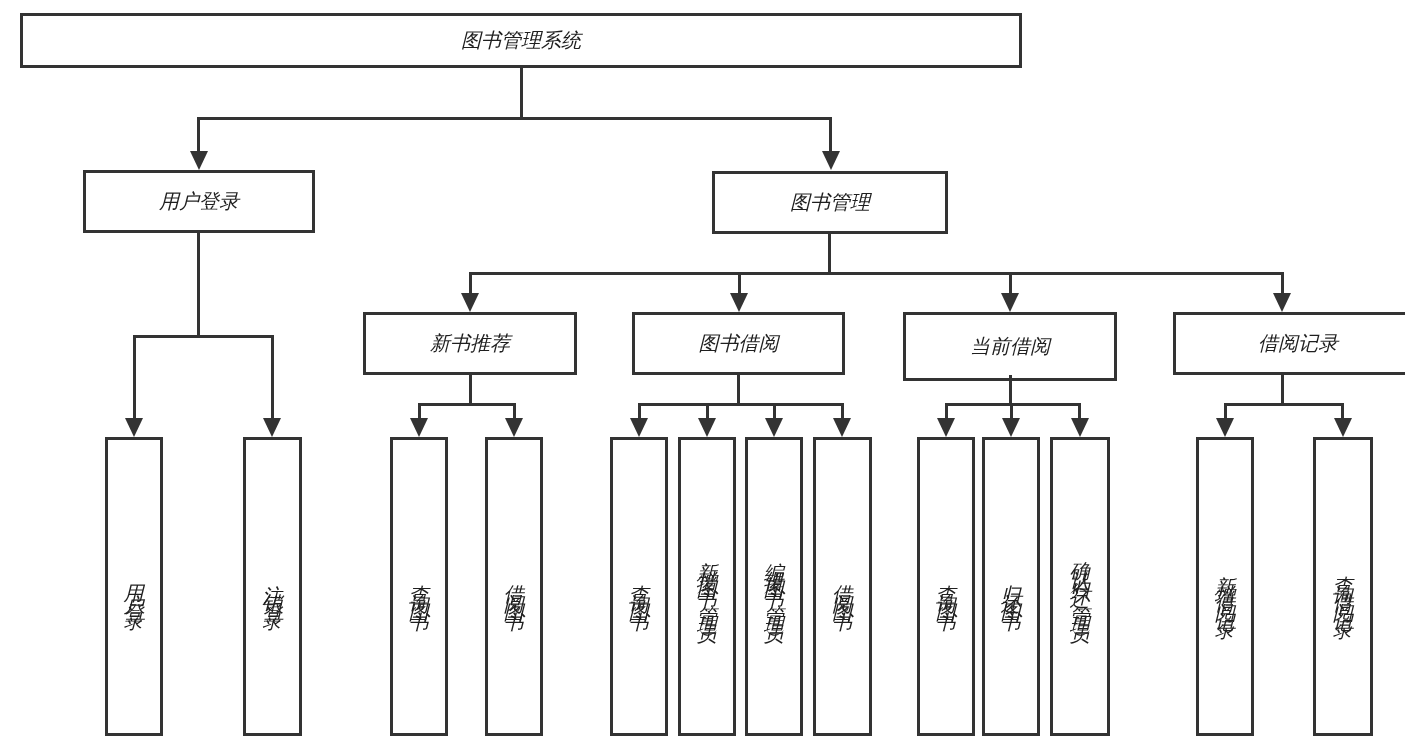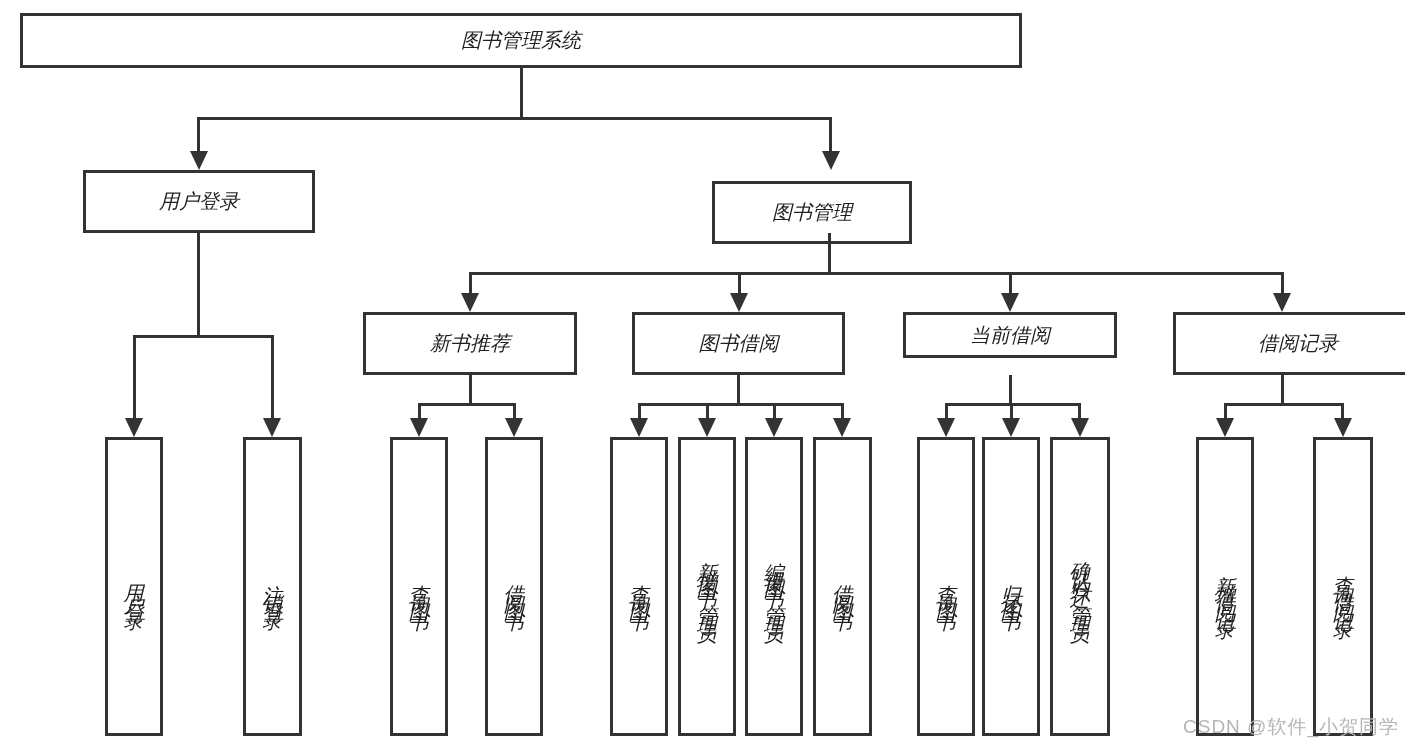--- a/index.html
+++ b/index.html
@@ -65,21 +65,21 @@
   <div class="box" style="left:20px;top:13px;width:1002px;height:55px;">图书管理系统</div>
 
   <div class="vl" style="left:520px;top:68px;height:49px;"></div>
   <div class="hl" style="left:197px;top:117px;width:634px;"></div>
   <div class="vl" style="left:197px;top:117px;height:34px;"></div>
   <div class="ar" style="left:190px;top:151px;"></div>
   <div class="vl" style="left:829px;top:117px;height:34px;"></div>
   <div class="ar" style="left:822px;top:151px;"></div>
 
   <div class="box" style="left:83px;top:170px;width:232px;height:63px;">用户登录</div>
-  <div class="box" style="left:712px;top:181px;width:200px;height:63px;">图书管理</div>
+  <div class="box" style="left:712px;top:171px;width:236px;height:63px;">图书管理</div>
 
   <div class="vl" style="left:197px;top:233px;height:102px;"></div>
   <div class="hl" style="left:133px;top:335px;width:141px;"></div>
   <div class="vl" style="left:133px;top:335px;height:83px;"></div>
   <div class="ar" style="left:125px;top:418px;"></div>
   <div class="vl" style="left:271px;top:335px;height:83px;"></div>
   <div class="ar" style="left:263px;top:418px;"></div>
 
   <div class="vl" style="left:828px;top:233px;height:39px;"></div>
   <div class="hl" style="left:469px;top:272px;width:815px;"></div>
@@ -87,21 +87,21 @@
   <div class="ar" style="left:461px;top:293px;"></div>
   <div class="vl" style="left:738px;top:272px;height:22px;"></div>
   <div class="ar" style="left:730px;top:293px;"></div>
   <div class="vl" style="left:1009px;top:272px;height:22px;"></div>
   <div class="ar" style="left:1001px;top:293px;"></div>
   <div class="vl" style="left:1281px;top:272px;height:22px;"></div>
   <div class="ar" style="left:1273px;top:293px;"></div>
 
   <div class="box" style="left:632px;top:312px;width:213px;height:63px;">图书借阅</div>
   <div class="box" style="left:363px;top:312px;width:214px;height:63px;">新书推荐</div>
-  <div class="box" style="left:903px;top:312px;width:214px;height:46px;">当前借阅</div>
+  <div class="box" style="left:903px;top:312px;width:214px;height:69px;">当前借阅</div>
   <div class="box" style="left:1173px;top:312px;width:250px;height:63px;">借阅记录</div>
 
   <div class="vl" style="left:469px;top:375px;height:28px;"></div>
   <div class="hl" style="left:418px;top:403px;width:98px;"></div>
   <div class="vl" style="left:418px;top:403px;height:16px;"></div>
   <div class="ar" style="left:410px;top:418px;"></div>
   <div class="vl" style="left:513px;top:403px;height:16px;"></div>
   <div class="ar" style="left:505px;top:418px;"></div>
 
   <div class="vl" style="left:737px;top:375px;height:28px;"></div>
@@ -168,15 +168,14 @@
     <span class="vt">确认归还（管理员）</span>
   </div>
 
   <div class="box vbox" style="left:1196px;top:437px;width:58px;height:299px;">
     <span class="vt">新增借阅记录</span>
   </div>
   <div class="box vbox" style="left:1313px;top:437px;width:60px;height:299px;">
     <span class="vt">查询借阅记录</span>
   </div>
 
-  <div class="watermark">CSDN @软件_小贺同学</div>
 
 </div>
 
 </body></html>

